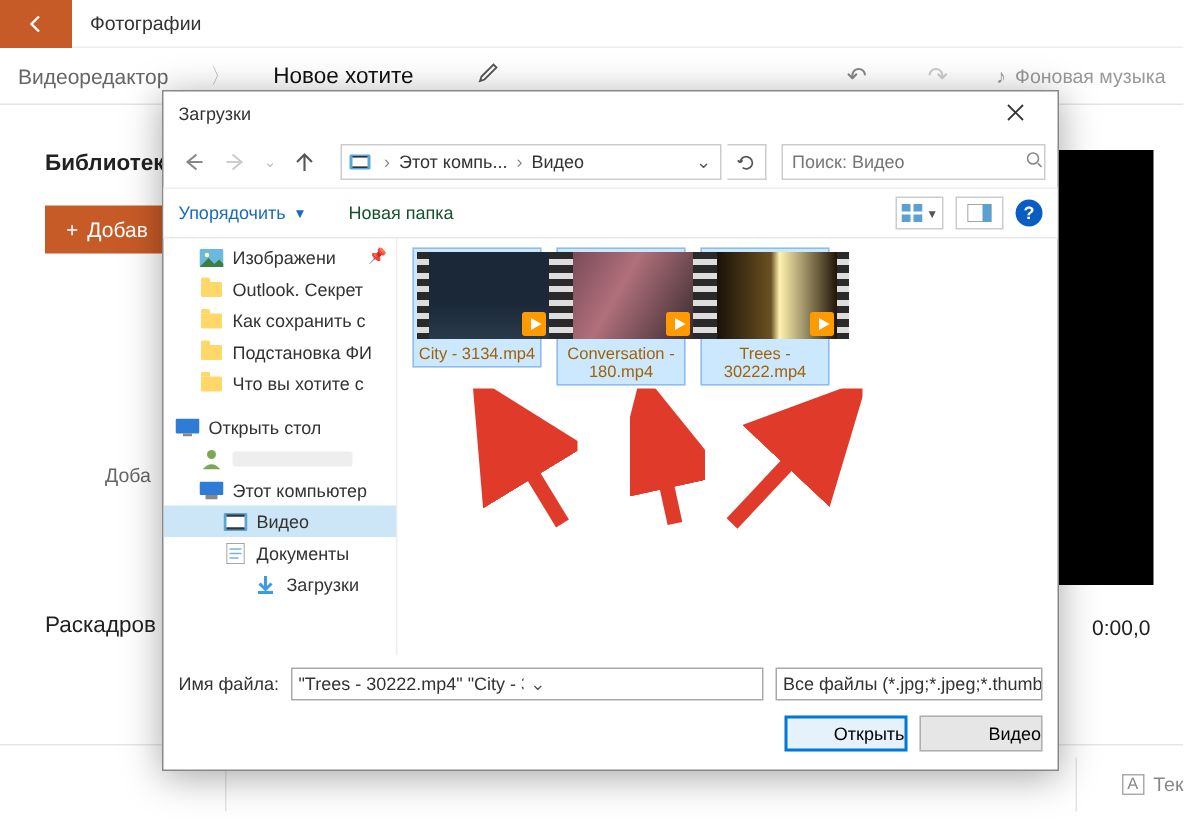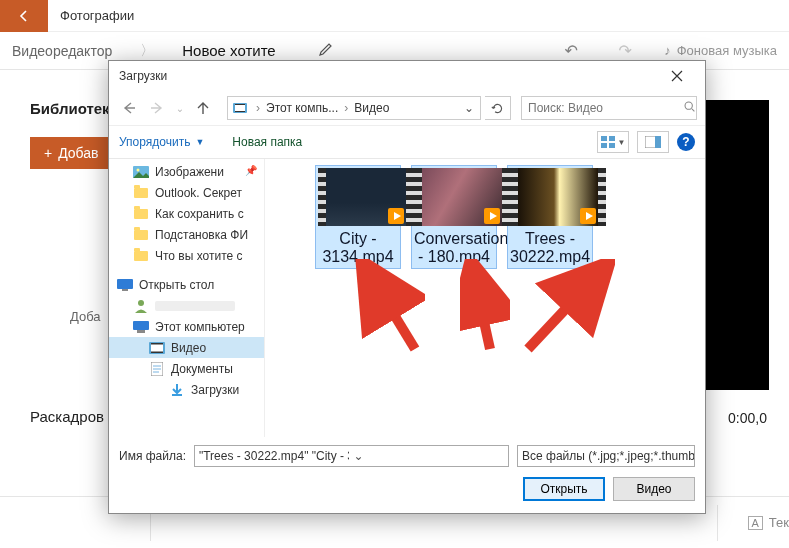--- a/index.html
+++ b/index.html
@@ -51,32 +51,32 @@
   .search input { border: none; outline: none; flex: 1; font-size: 12px; color: #333; background: transparent; }
   .search-ico { color: #888; font-size: 13px; }
 
   .dlg-toolbar2 { height: 34px; border-top: 1px solid #eee; border-bottom: 1px solid #e8e8e8; display: flex; align-items: center; padding: 0 10px; font-size: 12px; background: #fff; }
   .organize { color: #1a6bbd; display: flex; align-items: center; gap: 5px; }
   .newf { margin-left: 28px; color: #14532d; }
   .tb2-right { margin-left: auto; display: flex; align-items: center; gap: 8px; }
   .view-btn { width: 32px; height: 22px; border: 1px solid #ccc; display: flex; align-items: center; justify-content: center; color: #555; font-size: 11px; position: relative; }
   .help-btn { width: 18px; height: 18px; border-radius: 50%; background: #0a5dc2; color: #fff; font-size: 12px; display: flex; align-items: center; justify-content: center; font-weight: bold; }
 
-  .dlg-body { flex: 1; display: flex; overflow: hidden; gap: 40px; }
+  .dlg-body { flex: 1; display: flex; overflow: hidden; }
   .tree { width: 156px; border-right: 1px solid #eee; overflow: hidden; font-size: 12px; color: #333; padding-top: 2px; }
   .tree-item { display: flex; align-items: center; height: 21px; padding-left: 8px; gap: 6px; white-space: nowrap; }
   .tree-item.indent { padding-left: 24px; }
   .tree-item.selected { background: #cce6f7; }
   .tico { width: 16px; height: 16px; flex-shrink: 0; display: inline-flex; align-items: center; justify-content: center; }
   .folder-y { background: #ffd869; border-radius: 1px; width: 14px; height: 10px; position: relative; }
   .folder-y::before { content: ''; position: absolute; top: -3px; left: 0; width: 6px; height: 3px; background: #ffd869; border-radius: 1px 1px 0 0; }
   .pin { position: absolute; right: 6px; top: 4px; color: #888; font-size: 10px; }
 
   .files { flex: 1; padding: 6px 10px; position: relative; display: flex; gap: 10px; align-items: flex-start; }
-  .file { width: 86px; text-align: center; font-size: 16px; color: #0f172a; }
+  .file { width: 86px; text-align: center; font-size: 11px; color: #a16207; }
   .file.sel { background: #cce8ff; border: 1px solid #8dbdf0; padding: 2px; }
   .file:not(.sel) { padding: 3px; }
   .thumb { width: 96px; height: 58px; margin: 0 auto 4px; position: relative; background: #222; border-left: 8px solid #2a2a2a; border-right: 8px solid #2a2a2a; }
   .thumb::before, .thumb::after { content: ''; position: absolute; top: 0; bottom: 0; width: 8px; background: repeating-linear-gradient(#2a2a2a 0 5px, #ddd 5px 9px); }
   .thumb::before { left: -8px; }
   .thumb::after { right: -8px; }
   .play { position: absolute; right: 2px; bottom: 2px; width: 16px; height: 16px; background: #ff9a00; border-radius: 2px; display: flex; align-items: center; justify-content: center; }
   .play::after { content: ''; border-left: 7px solid #fff; border-top: 4px solid transparent; border-bottom: 4px solid transparent; margin-left: 2px; }
   .th-city { background: linear-gradient(#1a2838 60%, #2b3a4a); }
   .th-conv { background: linear-gradient(120deg, #7a4a5a, #b0707a 40%, #3a2a30); }
@@ -87,21 +87,21 @@
 
   .dlg-bottom { padding: 8px 10px 12px; }
   .fname-row { display: flex; align-items: center; gap: 8px; font-size: 12px; color: #333; }
   .fname-row label { white-space: nowrap; }
   .fname-input { flex: 1; height: 22px; border: 1px solid #aaa; display: flex; align-items: center; padding: 0 4px; font-size: 12px; }
   .fname-input span { flex: 1; overflow: hidden; white-space: nowrap; }
   .fname-input .dd { color: #555; padding-left: 4px; }
   .filter { width: 178px; height: 22px; border: 1px solid #aaa; display: flex; align-items: center; padding: 0 4px; font-size: 12px; white-space: nowrap; overflow: hidden; }
   .filter .dd { margin-left: auto; color: #555; }
   .btn-row { display: flex; justify-content: flex-end; gap: 8px; margin-top: 10px; }
-  .btn { width: 82px; height: 24px; font-size: 12px; border: 1px solid #b0b0b0; background: #e6e6e6; display: flex; align-items: center; justify-content: center; }
+  .btn { width: 82px; height: 24px; font-size: 12px; border: 1px solid #b0b0b0; background: #e6e6e6; display: flex; align-items: center; justify-content: flex-end; }
   .btn.primary { border: 2px solid #0078d7; background: #e5f1fb; }
 </style>
 </head>
 <body>
 
 <div class="app-header">
   <div class="back-btn">
     <svg width="16" height="16" viewBox="0 0 16 16">
         <path d="M10 3 L5 8 L10 13" stroke="#fff" stroke-width="1.6" fill="none"></path>
       </svg>

